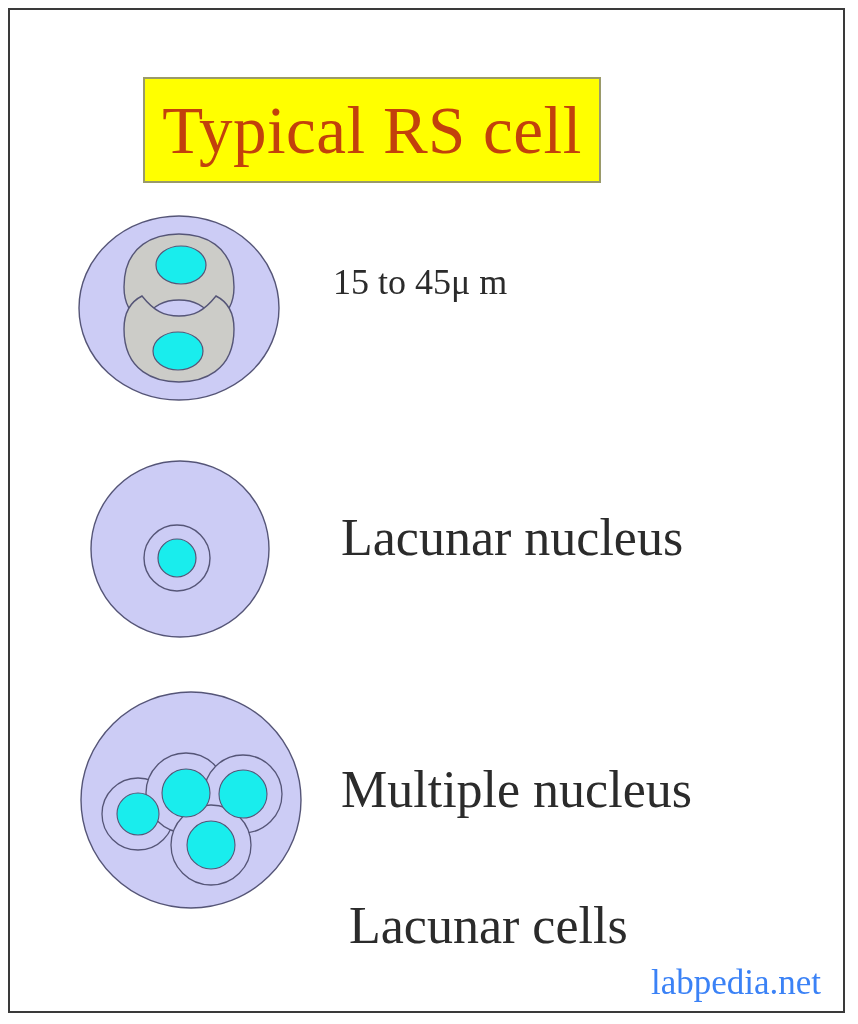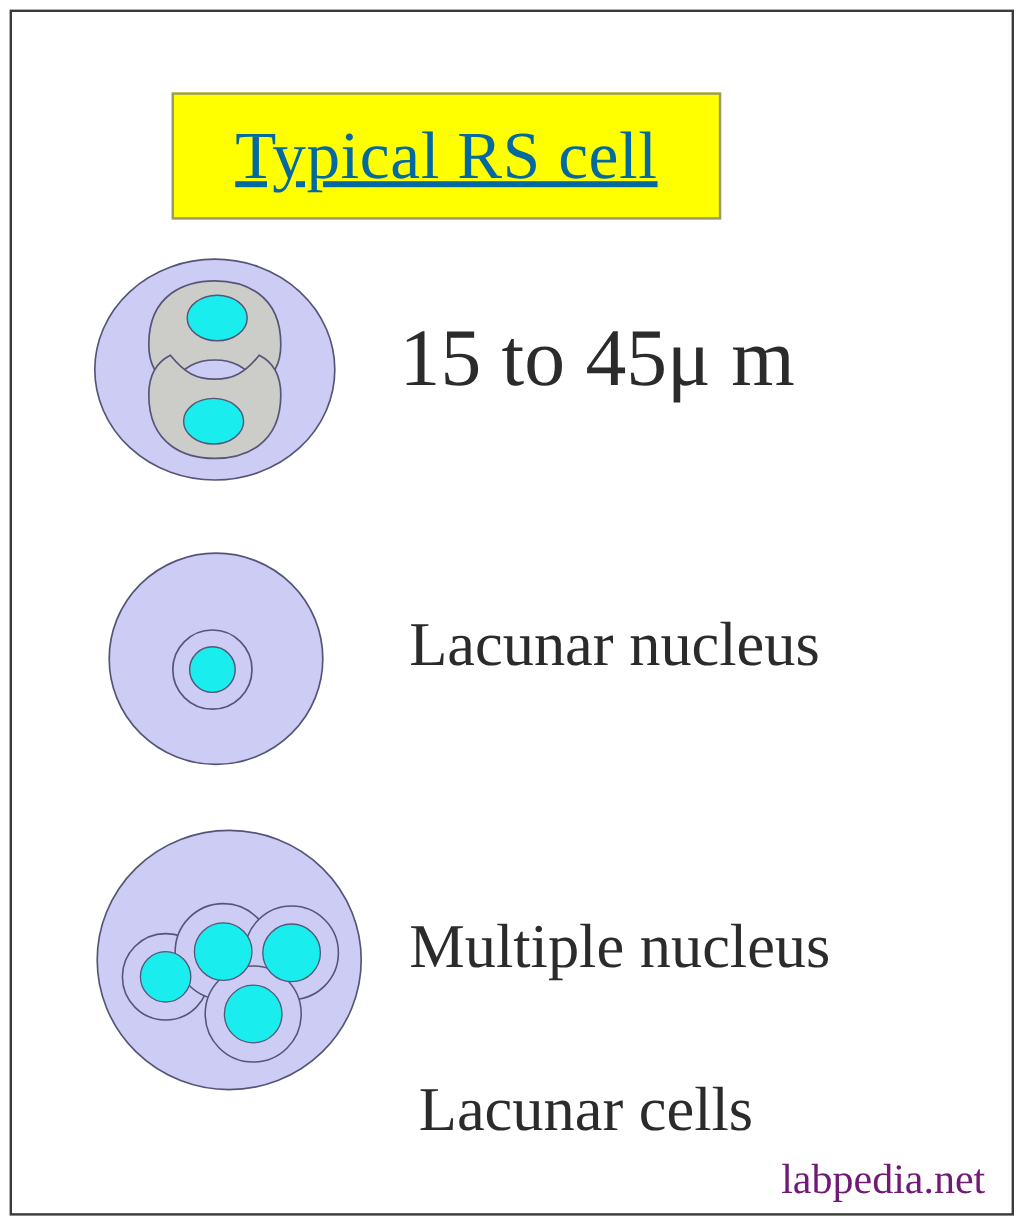--- a/index.html
+++ b/index.html
@@ -34,48 +34,47 @@
     width: 458px;
     height: 106px;
     background: #ffff00;
     border: 2px solid #9a9a6a;
     box-sizing: border-box;
     display: flex;
     align-items: center;
     justify-content: center;
   }
   #title-text {
-    font-size: 56px;
-    color: #0369a1;
+    font-size: 67px;
+    color: #c2410c;
     letter-spacing: 0.5px;
     line-height: 1;
     white-space: nowrap;
-    text-decoration: underline;
   }
   
   .cell-svg {
     position: absolute;
     display: block;
   }
   .label {
     position: absolute;
     color: #2b2b2b;
     white-space: nowrap;
     line-height: 1;
   }
-  #label-size      { left: 333px; top: 264px; font-size: 68px; }
+  #label-size      { left: 333px; top: 264px; font-size: 36px; }
   #label-single    { left: 341px; top: 512px; font-size: 52px; }
   #label-multiple  { left: 341px; top: 764px; font-size: 52px; }
   #label-lacunar   { left: 349px; top: 900px; font-size: 52px; }
   #watermark {
     position: absolute;
     left: 651px;
     top: 963px;
     font-size: 35px;
-    color: #701a75;
+    color: #3b82f6;
     white-space: nowrap;
   }
 </style>
 </head>
 <body>
 
 <div id="page">
   <div id="frame"></div>
 
   <div id="title-box">

